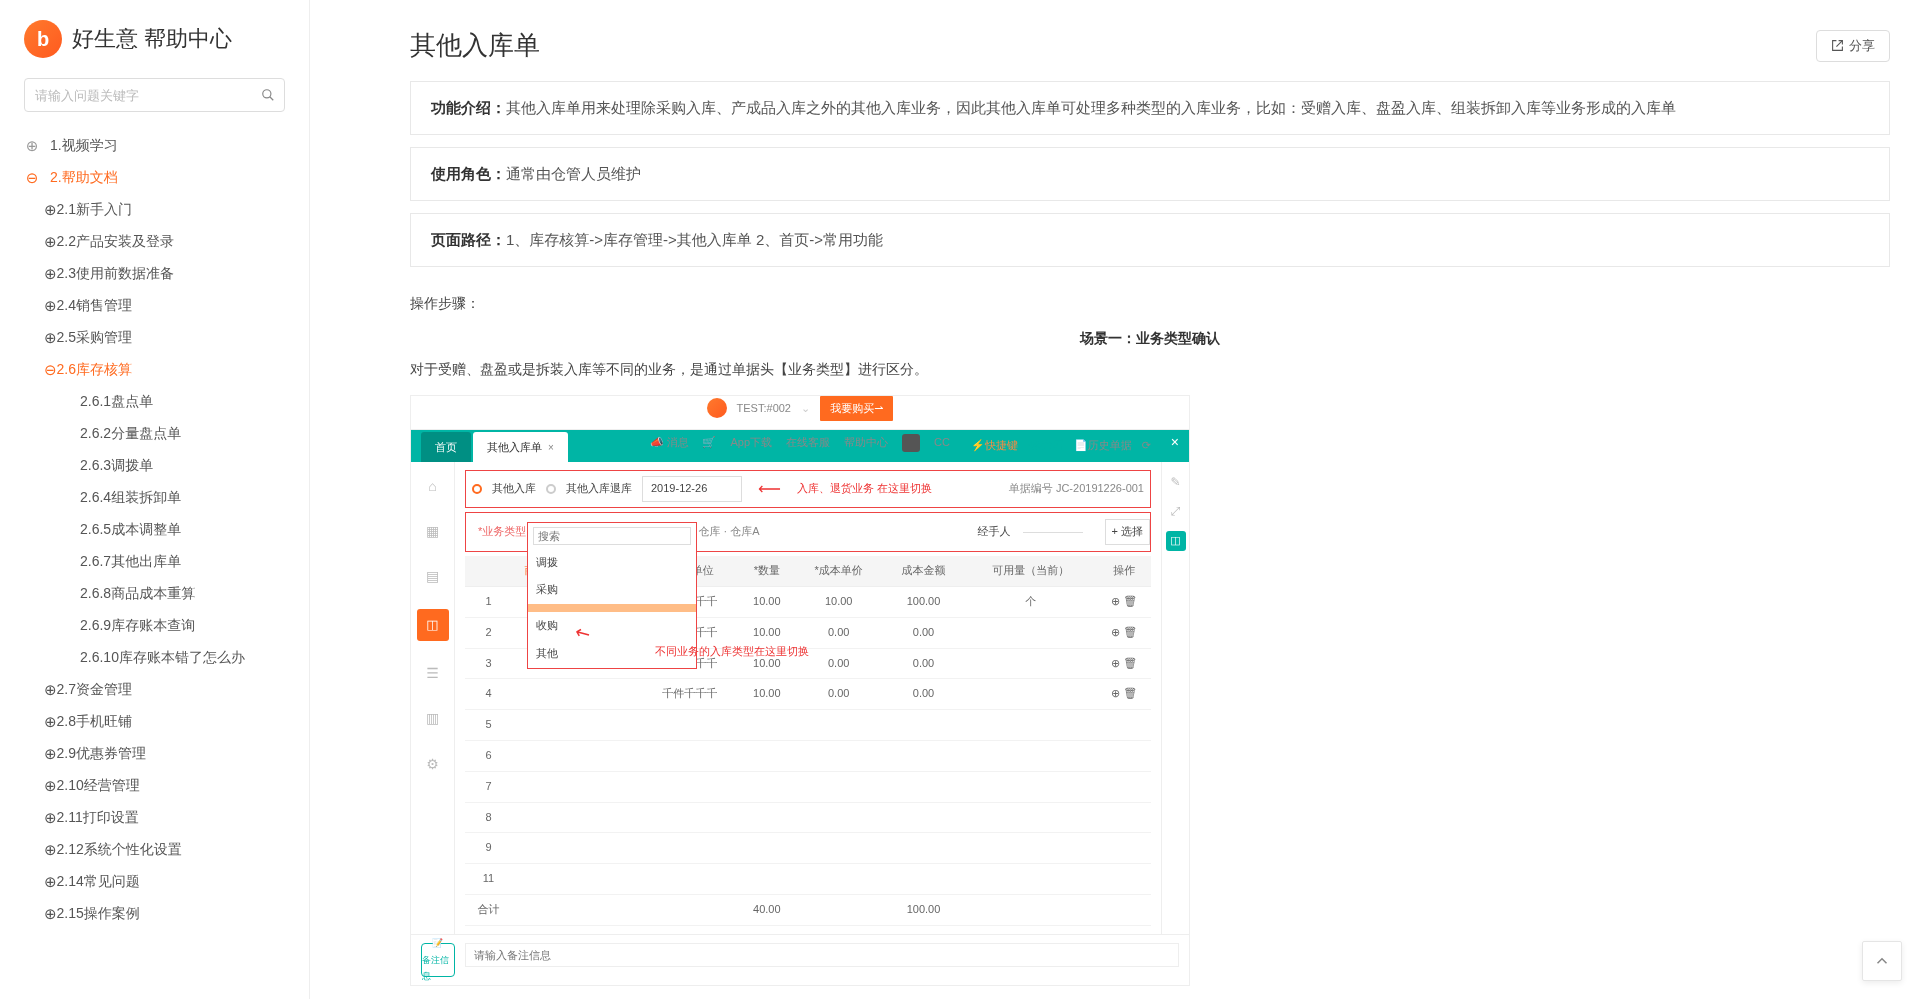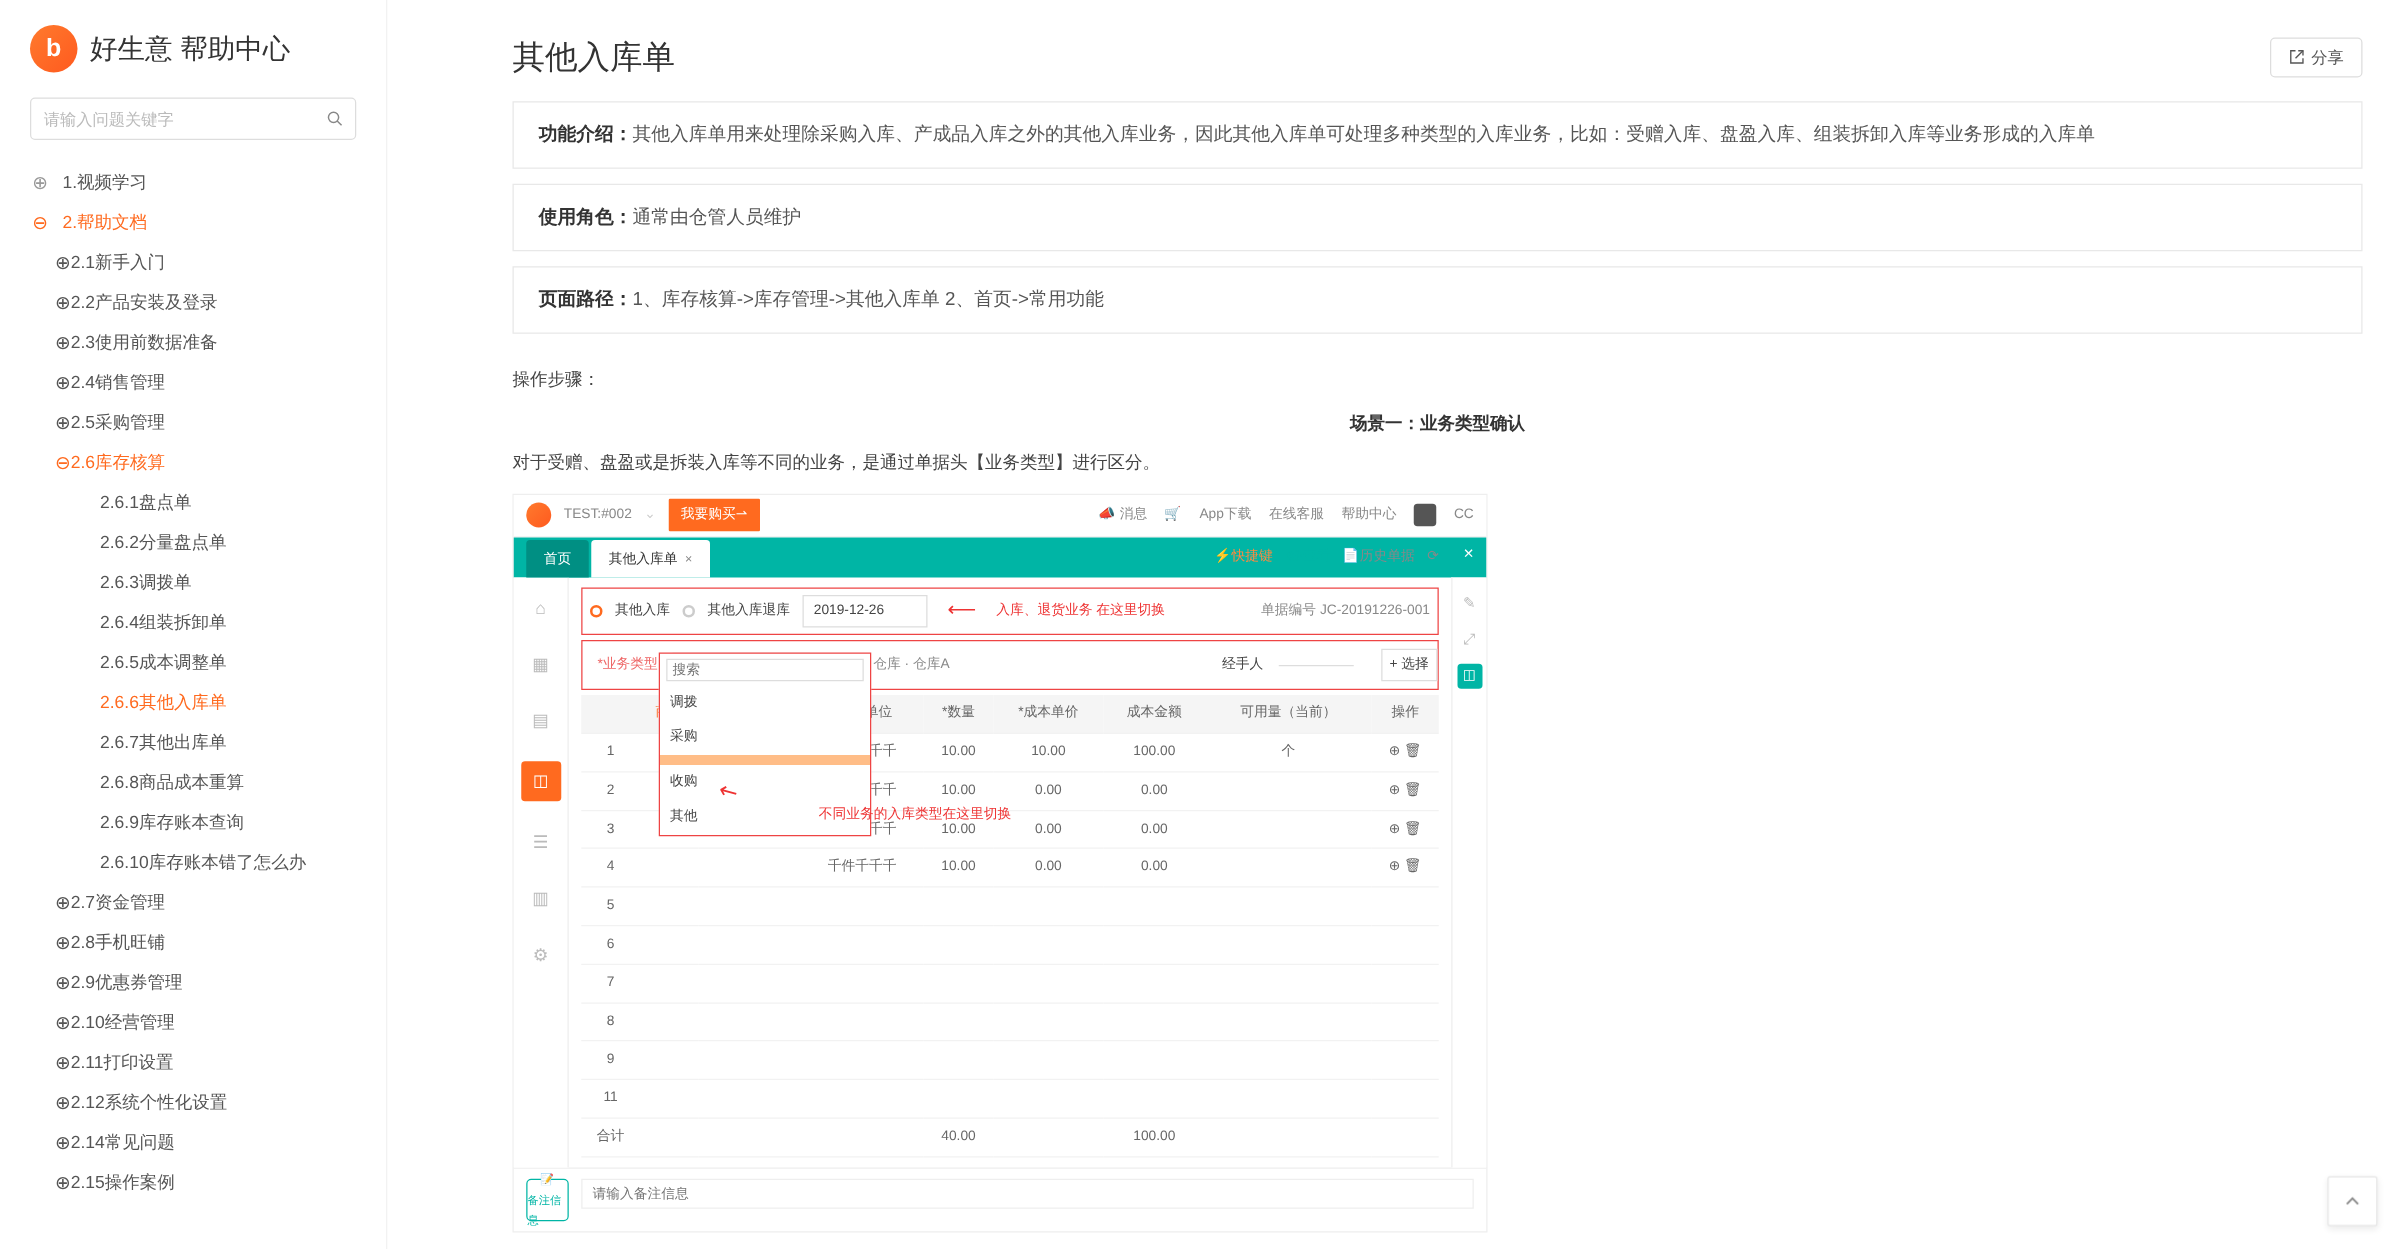--- a/index.html
+++ b/index.html
@@ -28,21 +28,21 @@
 .page-header { display:flex; justify-content:space-between; align-items:center; padding: 0 30px 18px 100px; }
 .page-title { font-size: 26px; font-weight: 500; color:#333; }
 .share-btn { border:1px solid #ddd; background:#fff; padding:6px 14px; border-radius:4px; font-size:13px; color:#555; cursor:pointer; display:flex; align-items:center; gap:5px;text-align:center; }
 .content-boxes { padding: 0 30px 0 100px; display:flex; flex-direction:column; gap:12px; }
 .info-box { border:1px solid #e8e8e8; padding:14px 20px; font-size:15px; color:#555; line-height:1.6; }
 .info-box b { color:#333; font-weight:600; }
 .article { padding: 18px 30px 30px 100px; font-size:14px; color:#444; line-height:1.8; }
 .article h4 { font-size:14px; font-weight:600; color:#333; margin:10px 0 6px;text-align:center; }
 .article p { margin: 6px 0; }
 .figure { margin: 12px 0 20px; border:1px solid #eee; width:780px; background:#fff; }
-.fig-topbar { height:34px; background:#fff; border-bottom:1px solid #eee; display:flex; align-items:center; padding:0 10px; gap:12px; font-size:11px; color:#888; justify-content:space-between; }
+.fig-topbar { height:34px; background:#fff; border-bottom:1px solid #eee; display:flex; align-items:center; padding:0 10px; gap:12px; font-size:11px; color:#888; justify-content:space-between;flex-direction:column; }
 .fig-logo { width:20px; height:20px; border-radius:50%; background:linear-gradient(135deg,#ff7a2d,#ff5a1f); }
 .fig-toprow-right { display:flex; gap:14px; align-items:center; font-size:11px; }
 .fig-avatar { width:18px; height:18px; border-radius:3px; background:#555; }
 .fig-tabs { height:32px; background:#00b5a5; display:flex; align-items:flex-end; padding-left:10px; gap:2px; }
 .fig-tab { background:#fff; color:#333; font-size:11px; padding:6px 14px 4px; border-radius:3px 3px 0 0; position:relative; }
 .fig-tab.teal { background:#008f83; color:#fff; }
 .fig-tab .x { margin-left:6px; color:#888; font-size:10px; }
 .fig-body { display:flex; }
 .fig-leftbar { width:44px; background:#fff; border-right:1px solid #eee; display:flex; flex-direction:column; align-items:center; gap:20px; padding-top:12px; font-size:14px; color:#bbb; }
 .fig-leftbar .sel { width:32px; height:32px; background:#ff6a1f; border-radius:3px; display:flex; align-items:center; justify-content:center; color:#fff; font-size:13px; }
@@ -125,21 +125,20 @@
         </li>
       <li class="lvl2 open-orange">
           <span class="toggle minus"></span>
           <span>2.6库存核算</span>
         </li>
       <li class="lvl3">2.6.1盘点单</li>
       <li class="lvl3">2.6.2分量盘点单</li>
       <li class="lvl3">2.6.3调拨单</li>
       <li class="lvl3">2.6.4组装拆卸单</li>
       <li class="lvl3">2.6.5成本调整单</li>
-      <li class="lvl3 active">2.6.6其他入库单</li>
       <li class="lvl3">2.6.7其他出库单</li>
       <li class="lvl3">2.6.8商品成本重算</li>
       <li class="lvl3">2.6.9库存账本查询</li>
       <li class="lvl3">2.6.10库存账本错了怎么办</li>
       <li class="lvl2">
           <span class="toggle plus"></span>
           <span>2.7资金管理</span>
         </li>
       <li class="lvl2">
           <span class="toggle plus"></span>

